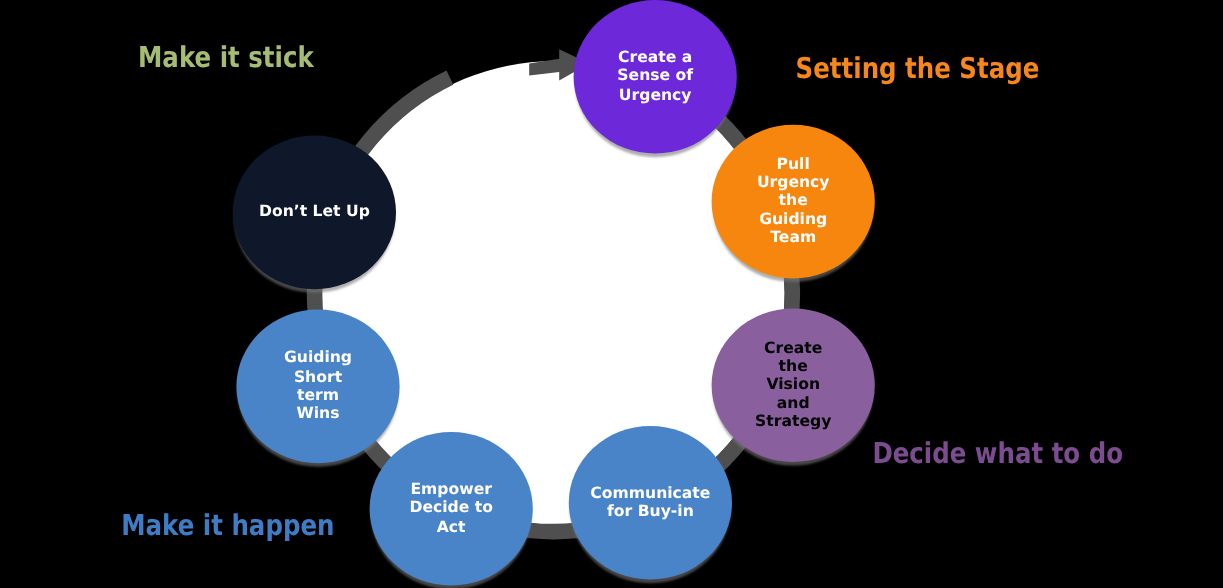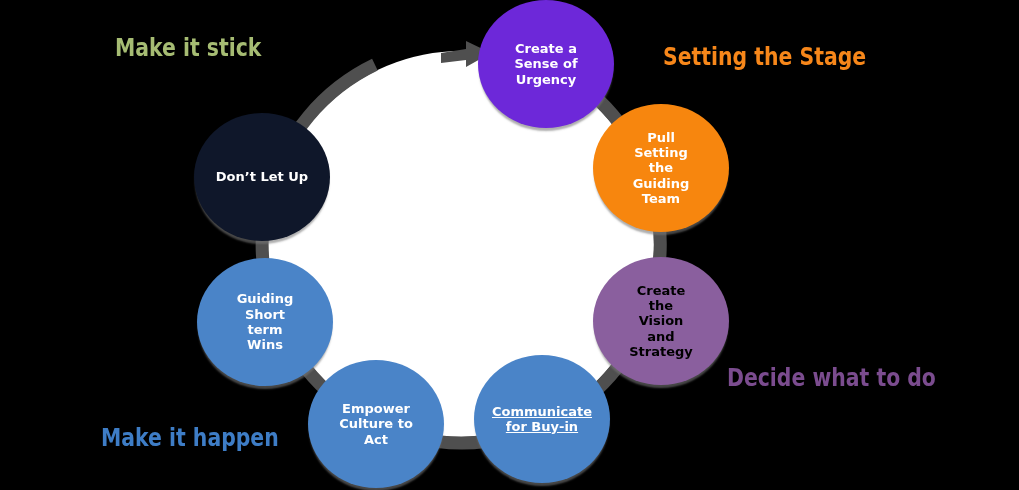--- a/index.html
+++ b/index.html
@@ -38,21 +38,21 @@
     font-weight:bold;
     font-size:24px;
     white-space:nowrap;
     transform:scaleX(.85);
     transform-origin:left top;
   }
   
   #step-urgency      {left:478px; top:0;}
   #step-pull         {left:593px; top:104px;}
   #step-vision       {left:593px; top:257px;}
-  #step-communicate  {left:474px; top:355px;text-decoration:underline;}
+  #step-communicate  {left:474px; top:355px;}
   #step-empower      {left:308px; top:360px;}
   #step-produce      {left:197px; top:258px;}
   #step-dontletup    {left:194px; top:113px;}
   #step-anchor       {left:308px; top:3px;}
 
   #phase-stick   {left:115px; top:34px;}
   #phase-stage   {left:663px; top:43px;}
   #phase-decide  {left:727px; top:364px;}
   #phase-happen  {left:101px; top:424px;}
 </style>
@@ -68,36 +68,36 @@
     <path d="M 374.9 64.7 A 199 199 0 1 0 546 64" fill="none" stroke-width="13" stroke="#4F4F4F"></path>
 
     <polygon points="441,53 466,49 466,41 491,53 466,67 466,60 441,63" fill="#4F4F4F"></polygon>
   </svg>
 
   <div class="step" id="step-urgency" style="background-color: #6d28d9; color: rgb(255, 255, 255);">Create a
 Sense of
 Urgency</div>
 
   <div class="step" id="step-pull" style="background-color: rgb(247, 134, 14); color: rgb(255, 255, 255);">Pull
-Setting
+Urgency
 the
 Guiding
 Team</div>
 
   <div class="step" id="step-vision" style="background-color: rgb(138, 95, 158); color: #000000;">Create
 the
 Vision
 and
 Strategy</div>
 
   <div class="step" id="step-communicate" style="background-color: rgb(74, 132, 200); color: rgb(255, 255, 255);">Communicate
 for Buy-in</div>
 
   <div class="step" id="step-empower" style="background-color: rgb(74, 132, 200); color: rgb(255, 255, 255);">Empower
-Culture to
+Decide to
 Act</div>
 
   <div class="step" id="step-produce" style="background-color: rgb(74, 132, 200); color: rgb(255, 255, 255);">Guiding
 Short
 term
 Wins</div>
 
   <div class="step" id="step-dontletup" style="background-color: #0f172a; color: rgb(255, 255, 255);">Don’t Let Up</div>
 
 

